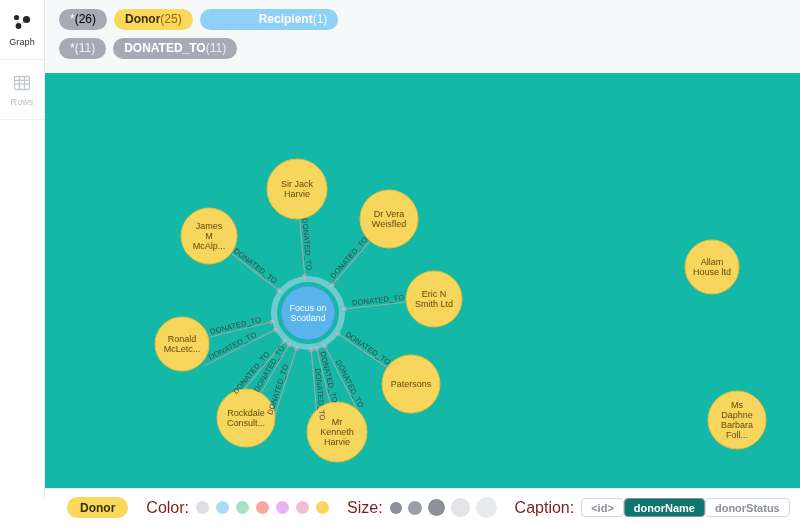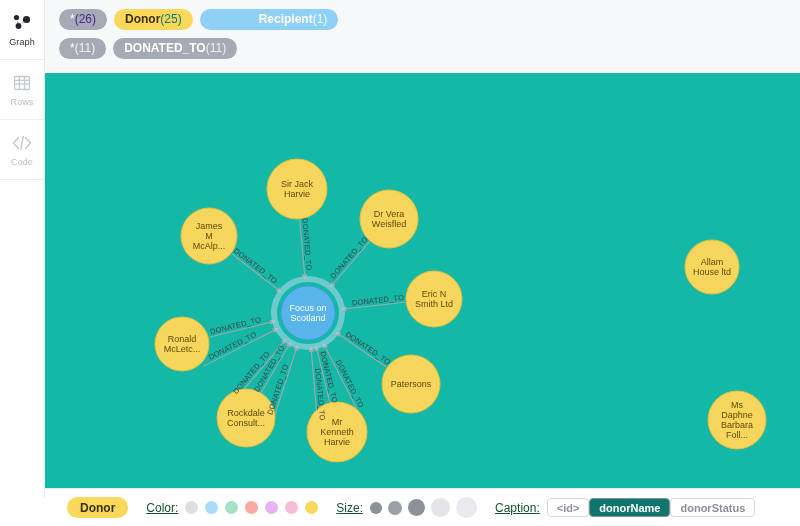--- a/index.html
+++ b/index.html
@@ -57,24 +57,24 @@
     font-size: 12px;
     line-height: 21px;
     white-space: nowrap;
     cursor: pointer;
     user-select: none;
   }
   .pill .pc { font-weight: bold; }
   .pill .pn { font-weight: normal; }
   .pill-star { background: #a6aab4; color: #ffffff; }
   .pill-star .pc { color: #ffffff; font-weight: normal; }
-  .pill-star .pn { color: #4c1d95; }
+  .pill-star .pn { color: #000000; }
   .pill-donor { background: #f9d85c; }
   .pill-donor .pc { color: #3a2f07; }
-  .pill-donor .pn { color: #0f766e; }
+  .pill-donor .pn { color: #a16207; }
   .pill-recipient { background: #8fd0f7; }
   .pill-recipient .pc { color: #ffffff; margin-left: 48px; }
   .pill-recipient .pn { color: #f2fbff; }
   .pill-rel { background: #a6aab4; color: #ffffff; }
   .pill-rel .pc { color: #ffffff; }
   .pill-rel .pn { color: #eceef1; }
   .pill-rel-star { background: #a6aab4; }
   .pill-rel-star .pc { color: #ffffff; font-weight: normal; }
   .pill-rel-star .pn { color: #f0f1f4; }
 
@@ -120,21 +120,21 @@
     background: #f9d85c;
     color: #3a2f07;
     font-weight: bold;
     font-size: 12px;
     border-radius: 11px;
     height: 21px; padding: 0 13px;
     display: inline-flex; align-items: center;
     cursor: pointer; user-select: none;
   }
   .legend-group { display: flex; align-items: center; gap: 7px; margin-left: 18px; }
-  .legend-caption-label { font-size: 12px; color: #14532d; text-decoration: underline; }
+  .legend-caption-label { font-size: 16px; color: #7f1d1d; }
   .swatch { width: 13px; height: 13px; border-radius: 50%; cursor: pointer; display: inline-block; }
   .sizedot { border-radius: 50%; cursor: pointer; display: inline-block; }
   .cap-btn {
     font-size: 11px; font-weight: bold;
     border: 1px solid #d4d8de;
     border-radius: 4px;
     height: 19px;
     padding: 0 9px;
     display: inline-flex; align-items: center;
     color: #8b9099;
@@ -164,28 +164,20 @@
       <svg class="rail-icon" viewBox="0 0 24 22">
         <rect x="4.5" y="4.5" width="15" height="13" rx="1" fill="none" stroke="#c3c7ce" stroke-width="1.3"></rect>
         <line x1="4.5" y1="8.3" x2="19.5" y2="8.3" stroke="#c3c7ce" stroke-width="1.3"></line>
         <line x1="4.5" y1="12" x2="19.5" y2="12" stroke="#c3c7ce" stroke-width="1.3"></line>
         <line x1="9.5" y1="4.5" x2="9.5" y2="17.5" stroke="#c3c7ce" stroke-width="1.3"></line>
         <line x1="14.5" y1="4.5" x2="14.5" y2="17.5" stroke="#c3c7ce" stroke-width="1.3"></line>
       </svg>
       <span class="rail-label">Rows</span>
     </div>
 
-    <div class="rail-item">
-      <svg class="rail-icon" viewBox="0 0 24 22">
-        <path d="M8.5 5.5 L3.5 11 L8.5 16.5" fill="none" stroke="#c3c7ce" stroke-width="1.4" stroke-linecap="round" stroke-linejoin="round"></path>
-        <path d="M15.5 5.5 L20.5 11 L15.5 16.5" fill="none" stroke="#c3c7ce" stroke-width="1.4" stroke-linecap="round" stroke-linejoin="round"></path>
-        <line x1="13.2" y1="4.4" x2="10.8" y2="17.6" stroke="#c3c7ce" stroke-width="1.4" stroke-linecap="round"></line>
-      </svg>
-      <span class="rail-label">Code</span>
-    </div>
 
   </div>
 
   <div class="main">
 
     <div class="header">
 
       <div class="pill-row">
         <span class="pill pill-star">
           <span class="pc">*</span>

